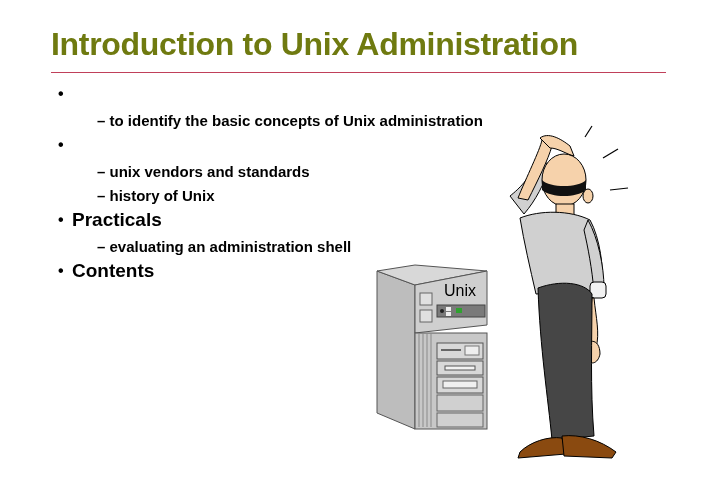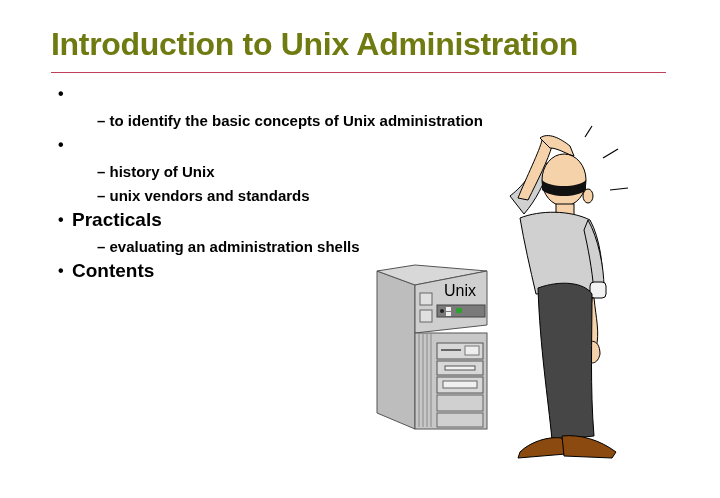--- a/index.html
+++ b/index.html
@@ -16,25 +16,25 @@
 <body>
 
 <h1 class="title">Introduction to Unix Administration</h1>
 <div class="rule"></div>
 
 <ul class="bullets">
   <li class="l1"><span class="dot">•</span></li>
   <li class="l2"><span>–</span> <span>to identify the basic concepts of Unix administration</span></li>
 
   <li class="l1"><span class="dot">•</span></li>
+  <li class="l2"><span>–</span> <span>unix vendors and standards</span></li>
   <li class="l2"><span>–</span> <span>history of Unix</span></li>
-  <li class="l2"><span>–</span> <span>unix vendors and standards</span></li>
 
   <li class="l1"><span class="dot">•</span><span>Practicals</span></li>
-  <li class="l2"><span>–</span> <span>evaluating an administration shells</span></li>
+  <li class="l2"><span>–</span> <span>evaluating an administration shell</span></li>
 
   <li class="l1"><span class="dot">•</span><span>Contents</span></li>
 </ul>
 
 <svg class="art" style="left:375px; top:263px;" width="115" height="168" viewBox="0 0 115 168">
 
   <polygon points="2,8 40,22 40,166 2,150" fill="#bdbdbd" stroke="#555" stroke-width="1"></polygon>
 
   <polygon points="2,8 40,2 112,8 40,22" fill="#d8d8d8" stroke="#555" stroke-width="1"></polygon>
 

